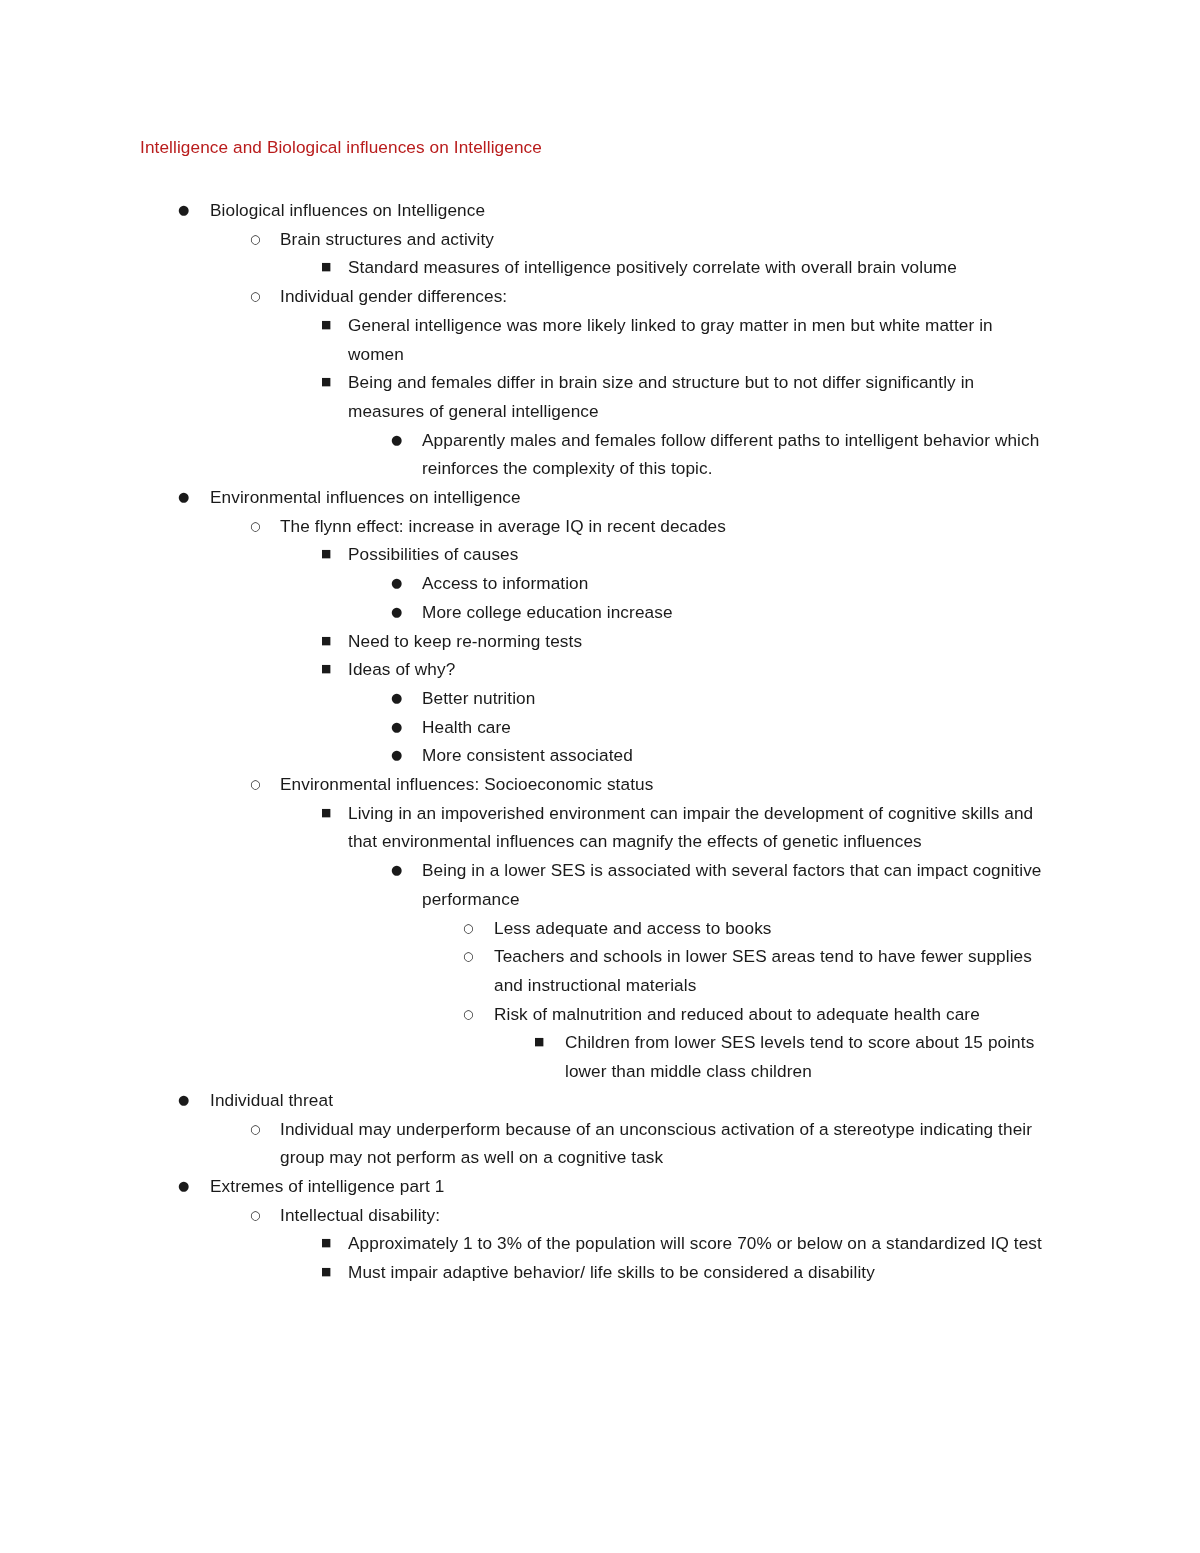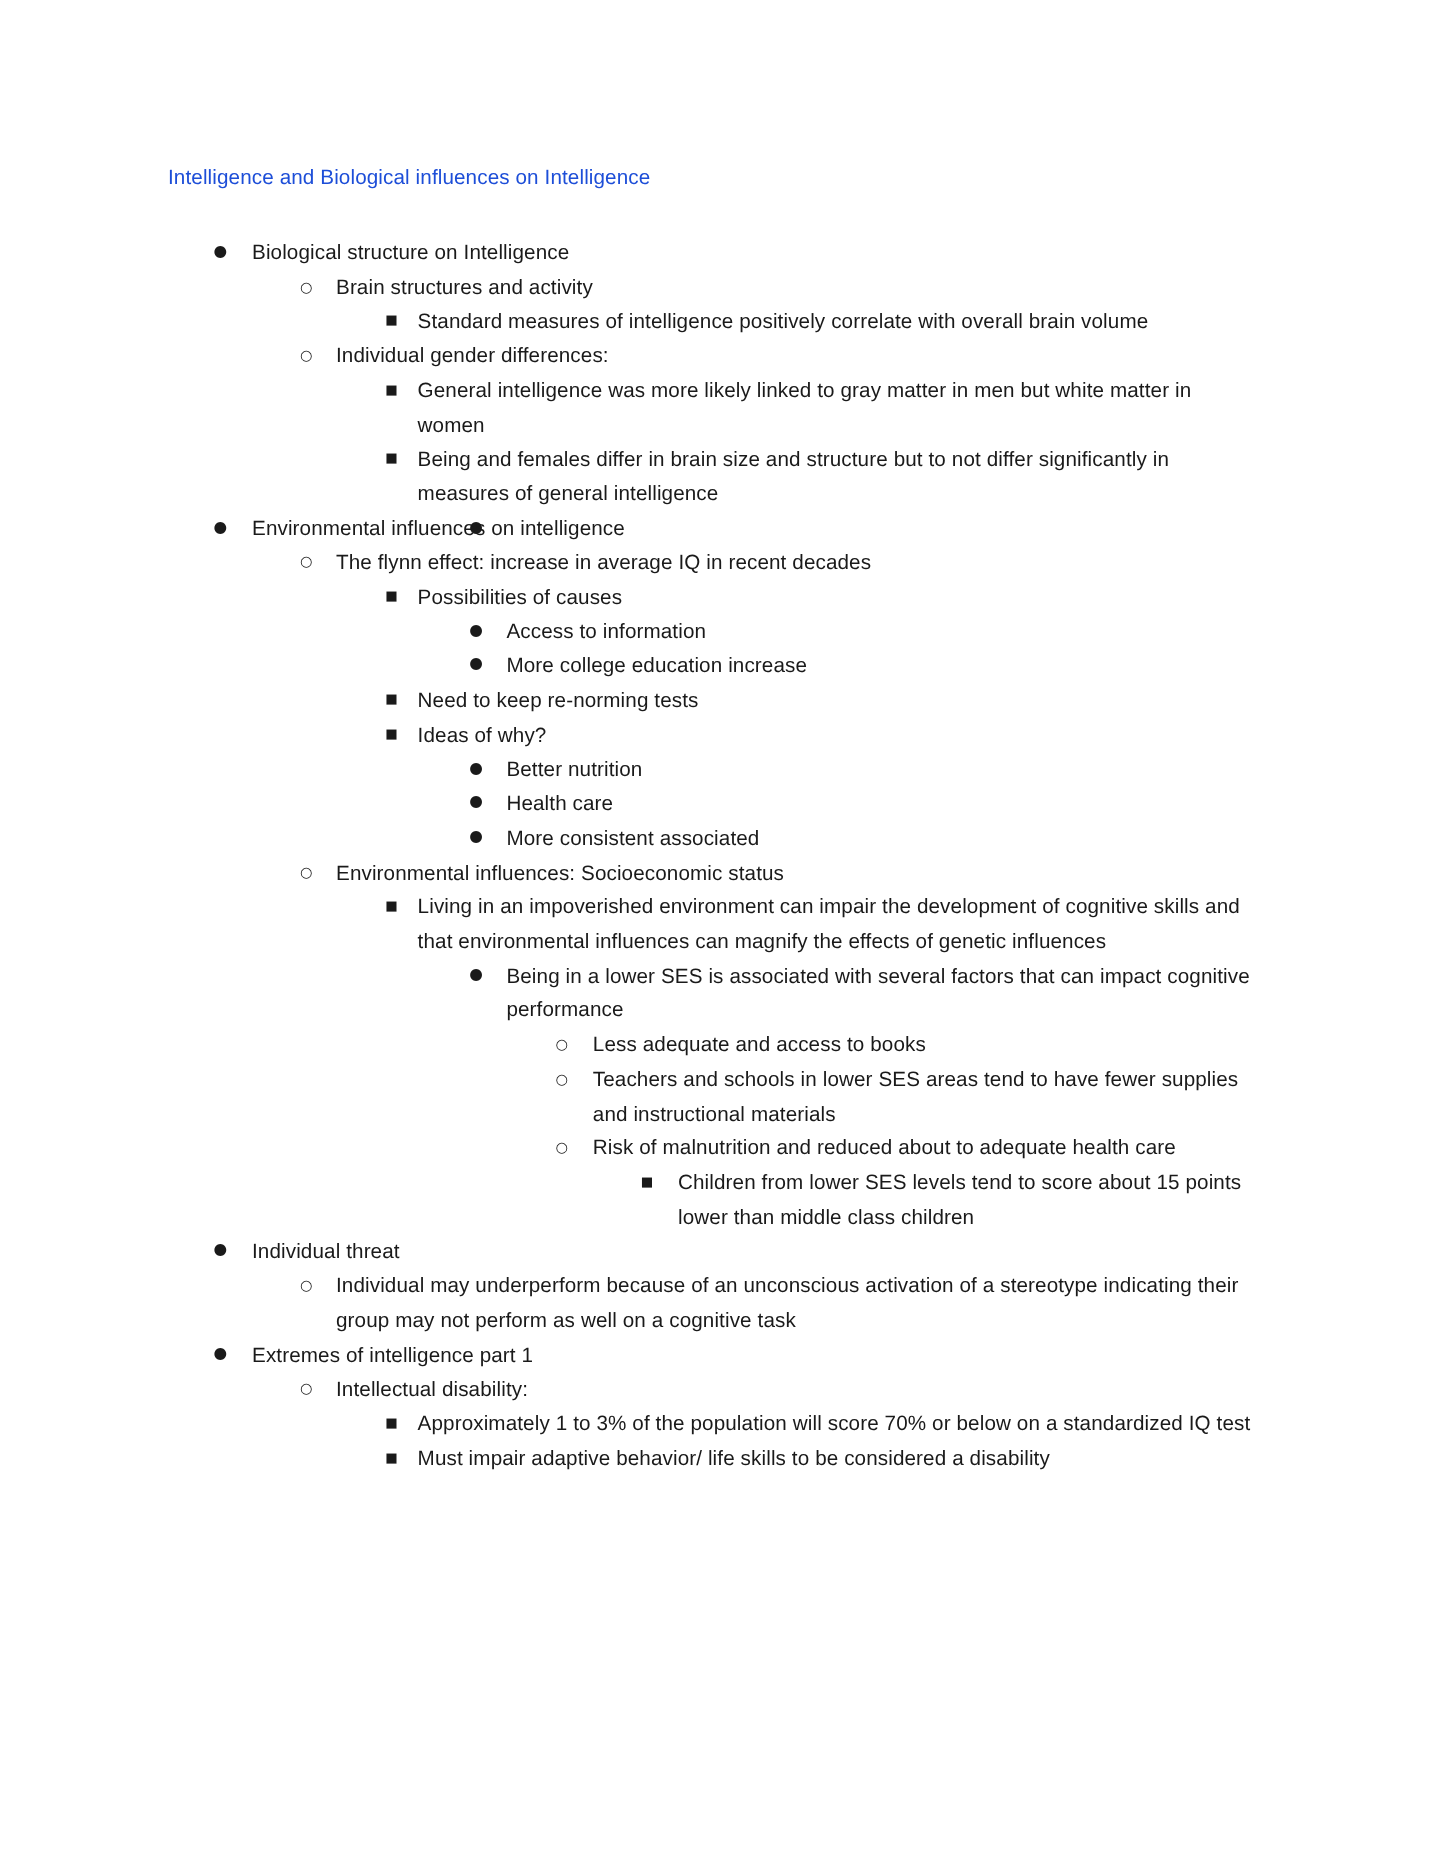--- a/index.html
+++ b/index.html
@@ -18,21 +18,21 @@
     background: #ffffff;
     overflow: hidden;
     box-sizing: border-box;
   }
   .doc-title {
     position: absolute;
     left: 140px;
     top: 133px;
     font-size: 17.2px;
     line-height: 28.7px;
-    color: #1d4ed8;
+    color: #b91c1c;
     letter-spacing: 0.1px;
     white-space: nowrap;
   }
   .outline {
     position: absolute;
     left: 0;
     top: 196px;
     width: 1200px;
   }
   .li {
@@ -78,21 +78,21 @@
 </head>
 <body>
 
 <div class="page">
 
   <div class="doc-title">Intelligence and Biological influences on Intelligence</div>
 
   <div class="outline">
       <div class="li lv1">
         <span class="marker">●</span>
-        <span class="txt">Biological structure on Intelligence</span>
+        <span class="txt">Biological influences on Intelligence</span>
       </div>
       <div class="li lv2">
         <span class="marker">○</span>
         <span class="txt">Brain structures and activity</span>
       </div>
       <div class="li lv3">
         <span class="marker">■</span>
         <span class="txt">Standard measures of intelligence positively correlate with overall brain volume</span>
       </div>
       <div class="li lv2">
@@ -102,20 +102,21 @@
       <div class="li lv3">
         <span class="marker">■</span>
         <span class="txt">General intelligence was more likely linked to gray matter in men but white matter in women</span>
       </div>
       <div class="li lv3">
         <span class="marker">■</span>
         <span class="txt">Being and females differ in brain size and structure but to not differ significantly in measures of general intelligence</span>
       </div>
       <div class="li lv4">
         <span class="marker">●</span>
+        <span class="txt">Apparently males and females follow different paths to intelligent behavior which reinforces the complexity of this topic.</span>
       </div>
       <div class="li lv1">
         <span class="marker">●</span>
         <span class="txt">Environmental influences on intelligence</span>
       </div>
       <div class="li lv2">
         <span class="marker">○</span>
         <span class="txt">The flynn effect: increase in average IQ in recent decades</span>
       </div>
       <div class="li lv3">

